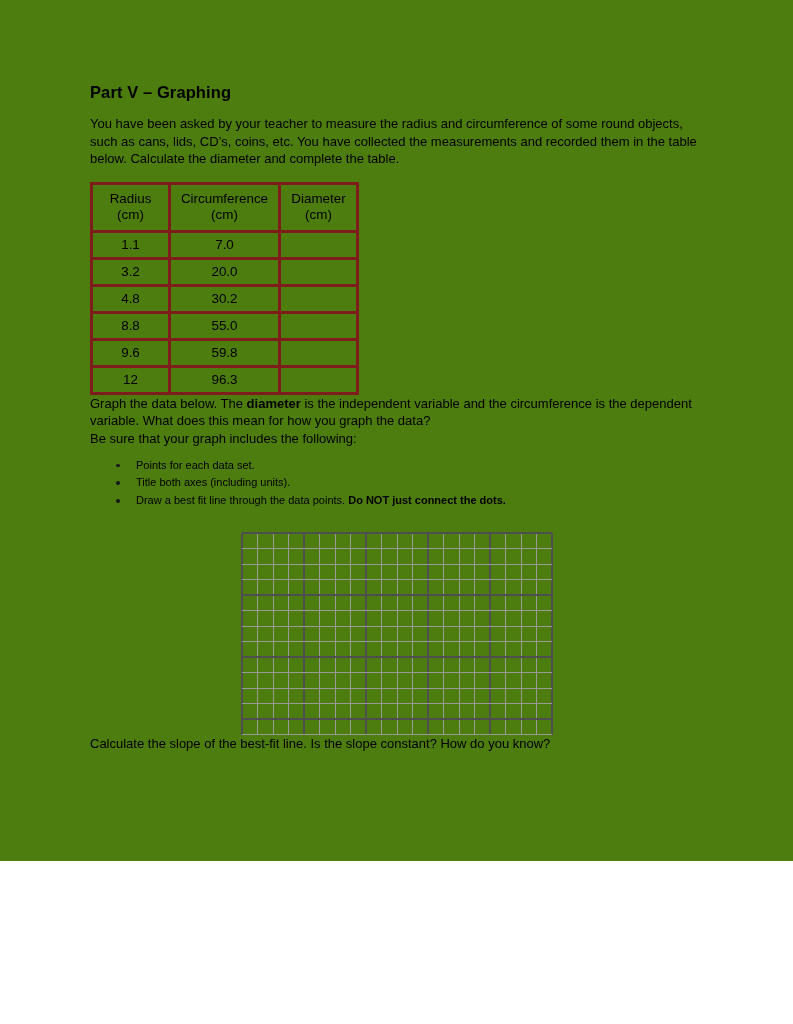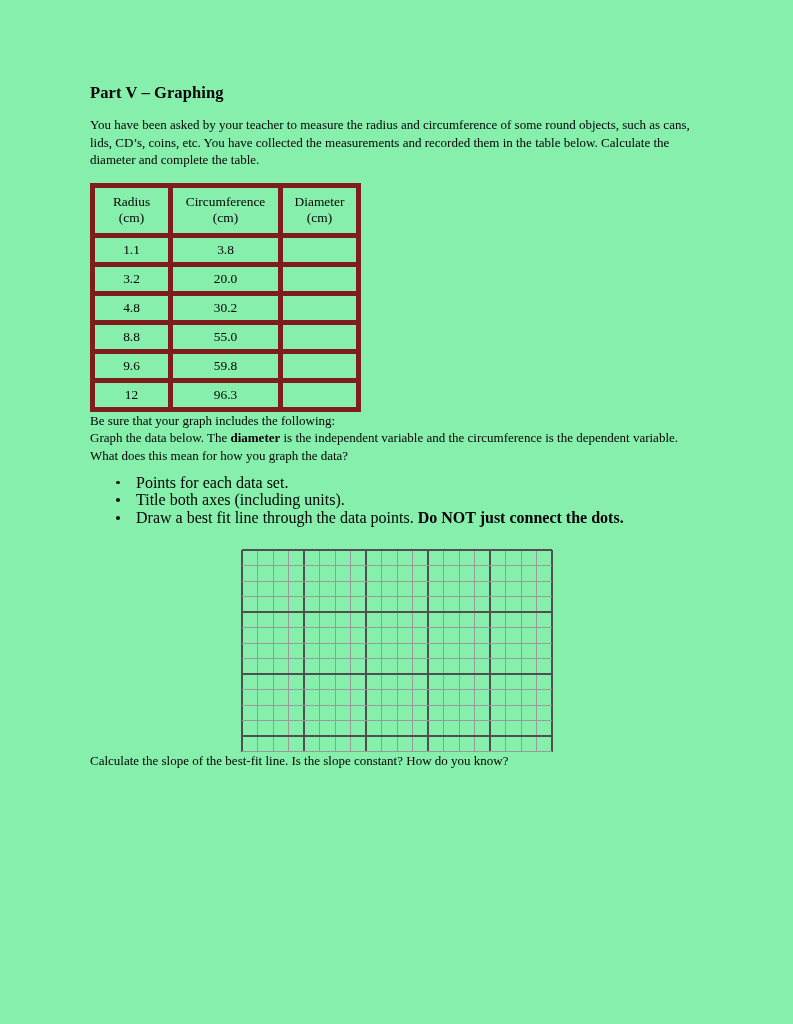--- a/index.html
+++ b/index.html
@@ -3,23 +3,23 @@
 <meta charset="utf-8">
 <style>
   html, body {
     margin: 0;
     padding: 0;
     background: #ffffff;
   }
   .page {
     position: relative;
     width: 793px;
-    height: 1024px;
-    background: #86efac;
-    font-family: Liberation Serif, serif;
+    height: 861px;
+    background: #4d7c0f;
+    font-family: Liberation Sans, sans-serif;
     color: #000000;
     overflow: hidden;
   }
   .content {
     position: absolute;
     left: 90px;
     top: 83px;
     width: 612px;
   }
 
@@ -40,21 +40,21 @@
   .table-wrap {
     margin-top: 14px;
   }
   table.data-table {
     border-collapse: collapse;
     table-layout: fixed;
     width: 266px;
     font-size: 13.4px;
   }
   table.data-table td {
-    border: 5px solid #7f1d1d;
+    border: 3px solid #7f1d1d;
     text-align: center;
     vertical-align: middle;
     padding: 0;
     height: 24px;
     line-height: 15.5px;
   }
   table.data-table td.head-cell {
     height: 40px;
     padding: 2px 0 3px 0;
   }
@@ -63,21 +63,21 @@
   col.c-diam   { width: 78px; }
   .unit-line { display: block; }
 
   .para-graph { margin-top: 30px; }
   .para-bullets-intro { margin-top: 42px; }
 
   ul.requirements {
     margin: 9px 0 0 0;
     padding: 0;
     list-style: none;
-    font-size: 16px;
+    font-size: 11px;
     line-height: 17.8px;
   }
   ul.requirements li {
     position: relative;
     padding-left: 46px;
     margin: 0;
   }
   ul.requirements li .bullet-dot {
     position: absolute;
     left: 26px;
@@ -129,21 +129,21 @@
               <span class="unit-line">(cm)</span>
             </td>
             <td class="head-cell">
               <span>Diameter</span>
               <span class="unit-line">(cm)</span>
             </td>
           </tr>
 
           <tr>
             <td>1.1</td>
-            <td>3.8</td>
+            <td>7.0</td>
             <td></td>
           </tr>
           <tr>
             <td>3.2</td>
             <td>20.0</td>
             <td></td>
           </tr>
           <tr>
             <td>4.8</td>
             <td>30.2</td>
@@ -161,23 +161,23 @@
           </tr>
           <tr>
             <td>12</td>
             <td>96.3</td>
             <td></td>
           </tr>
         </tbody>
       </table>
     </div>
 
+    <p class="body-text para-graph"><span>Graph the data below.  The </span><b>diameter</b><span> is the independent variable and the circumference is the dependent variable.  What does this mean for how you graph the data?</span></p>
+
     <p class="body-text para-bullets-intro">Be sure that your graph includes the following:</p>
-
-    <p class="body-text para-graph"><span>Graph the data below.  The </span><b>diameter</b><span> is the independent variable and the circumference is the dependent variable.  What does this mean for how you graph the data?</span></p>
 
     <ul class="requirements">
       <li>
         <span class="bullet-dot"></span><span>Points for each data set.</span><b></b>
       </li>
       <li>
         <span class="bullet-dot"></span><span>Title both axes (including units).</span><b></b>
       </li>
       <li>
         <span class="bullet-dot"></span><span>Draw a best fit line through the data points.  </span><b>Do NOT just connect the dots.</b>

